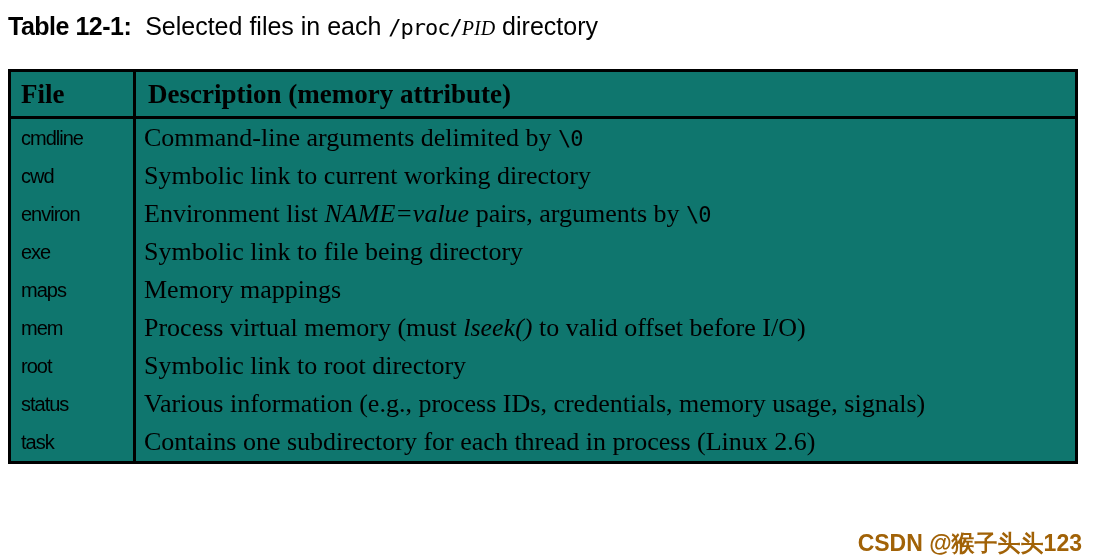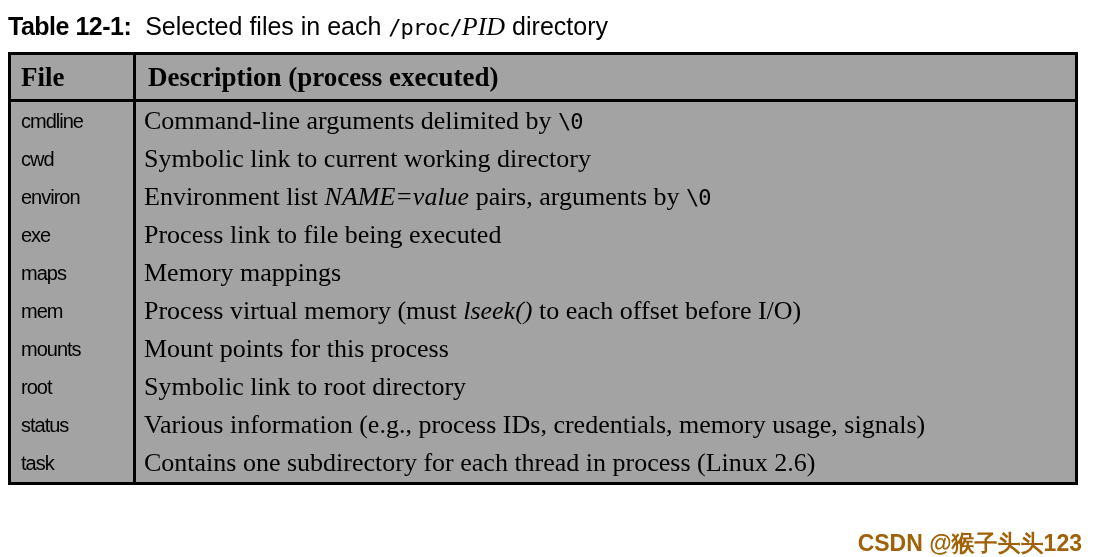--- a/index.html
+++ b/index.html
@@ -32,32 +32,32 @@
     letter-spacing: -0.5px;
   }
   .seg-sans {
     font-family: "Liberation Sans", sans-serif;
     font-weight: 400;
     text-align: center;
   }
   .seg-italic-serif {
     font-family: "Liberation Serif", serif;
     font-style: italic;
-    font-size: 26px;
+    font-size: 20px;
   }
 
   
   table.proc-table {
     position: absolute;
     left: 8px;
-    top: 52px;
+    top: 69px;
     width: 1070px;
     border-collapse: collapse;
     table-layout: fixed;
-    background: #a3a3a3;
+    background: #0f766e;
   }
   table.proc-table, 
   table.proc-table th,
   table.proc-table td {
     border-color: #000000;
   }
   table.proc-table {
     border: 3px solid #000000;
   }
   th.file-head, td.file-cell {
@@ -122,51 +122,47 @@
 <div class="page">
 
   <div class="caption">
     <span class="seg-bold-sans">Table 12-1:</span><span class="seg-sans">  Selected files in each </span><span class="seg-mono">/proc/</span><span class="seg-italic-serif">PID</span><span class="seg-sans"> directory</span>
   </div>
 
   <table class="proc-table">
     <thead>
       <tr>
         <th class="file-head">File</th>
-        <th class="desc-head">Description (process executed)</th>
+        <th class="desc-head">Description (memory attribute)</th>
       </tr>
     </thead>
     <tbody>
         <tr>
           <td class="file-cell">cmdline</td>
           <td class="desc-cell"><span class="seg-serif">Command-line arguments delimited by </span><span class="seg-mono">\0</span></td>
         </tr>
         <tr>
           <td class="file-cell">cwd</td>
           <td class="desc-cell"><span class="seg-serif">Symbolic link to current working directory</span></td>
         </tr>
         <tr>
           <td class="file-cell">environ</td>
           <td class="desc-cell"><span class="seg-serif">Environment list </span><span class="seg-italic">NAME=value</span><span class="seg-serif"> pairs, arguments by </span><span class="seg-mono">\0</span></td>
         </tr>
         <tr>
           <td class="file-cell">exe</td>
-          <td class="desc-cell"><span class="seg-serif">Process link to file being executed</span></td>
+          <td class="desc-cell"><span class="seg-serif">Symbolic link to file being directory</span></td>
         </tr>
         <tr>
           <td class="file-cell">maps</td>
           <td class="desc-cell"><span class="seg-serif">Memory mappings</span></td>
         </tr>
         <tr>
           <td class="file-cell">mem</td>
-          <td class="desc-cell"><span class="seg-serif">Process virtual memory (must </span><span class="seg-italic">lseek()</span><span class="seg-serif"> to each offset before I/O)</span></td>
-        </tr>
-        <tr>
-          <td class="file-cell">mounts</td>
-          <td class="desc-cell"><span class="seg-serif">Mount points for this process</span></td>
+          <td class="desc-cell"><span class="seg-serif">Process virtual memory (must </span><span class="seg-italic">lseek()</span><span class="seg-serif"> to valid offset before I/O)</span></td>
         </tr>
         <tr>
           <td class="file-cell">root</td>
           <td class="desc-cell"><span class="seg-serif">Symbolic link to root directory</span></td>
         </tr>
         <tr>
           <td class="file-cell">status</td>
           <td class="desc-cell"><span class="seg-serif">Various information (e.g., process IDs, credentials, memory usage, signals)</span></td>
         </tr>
         <tr>

